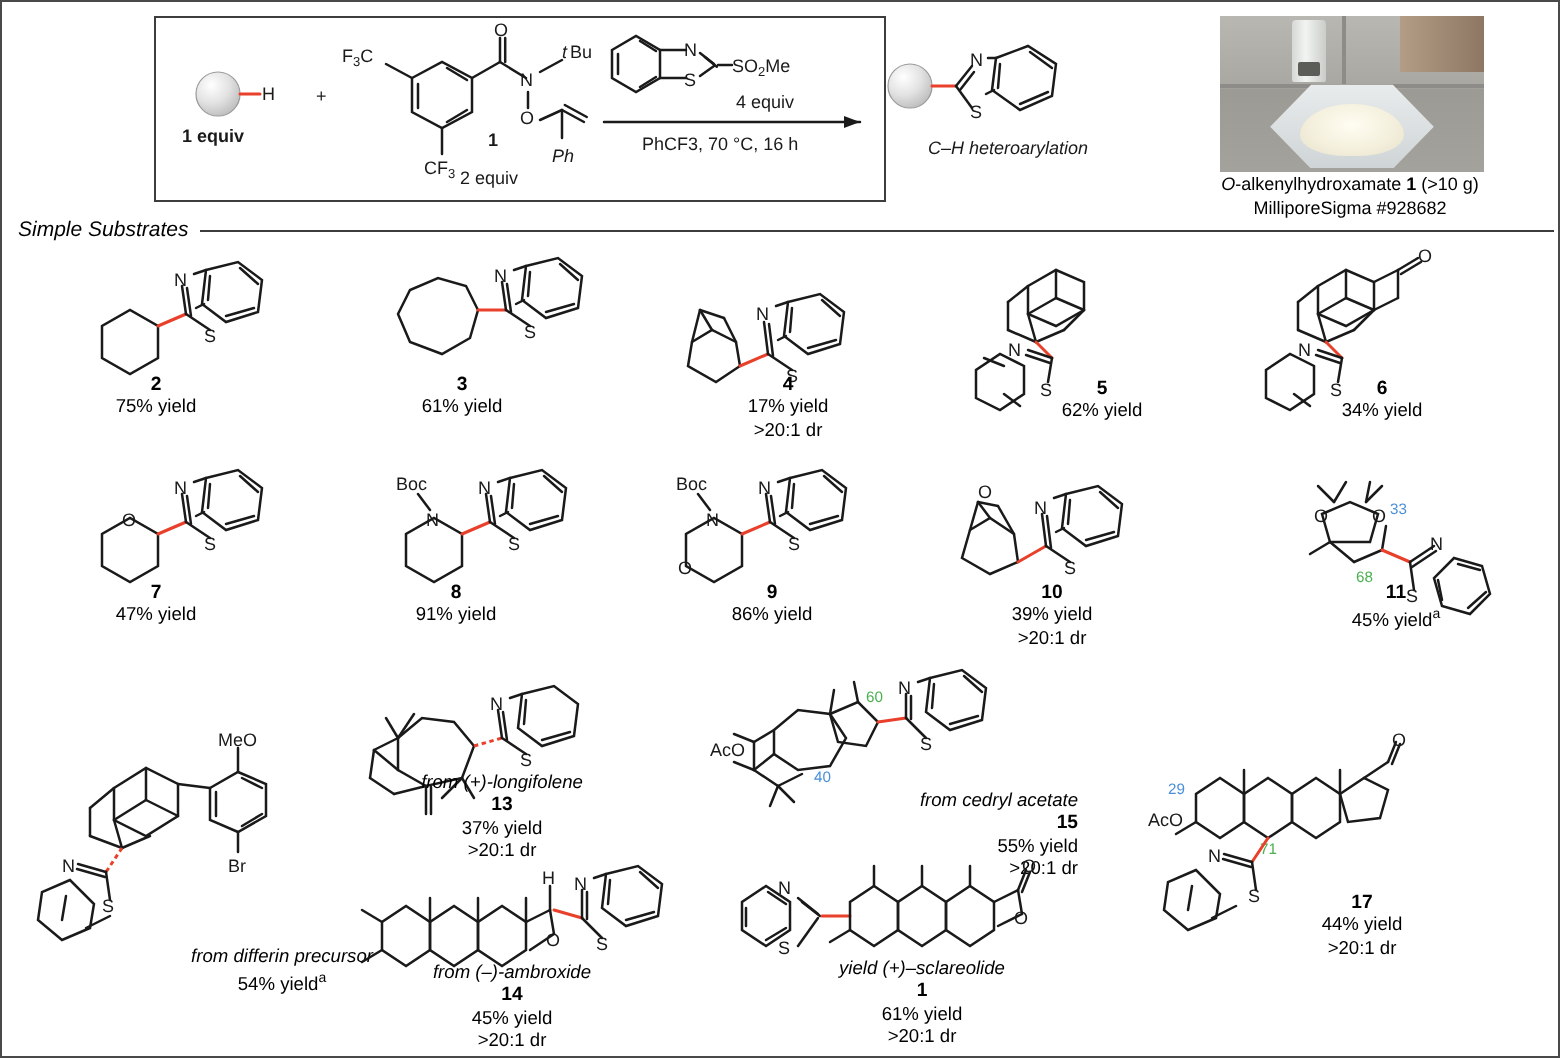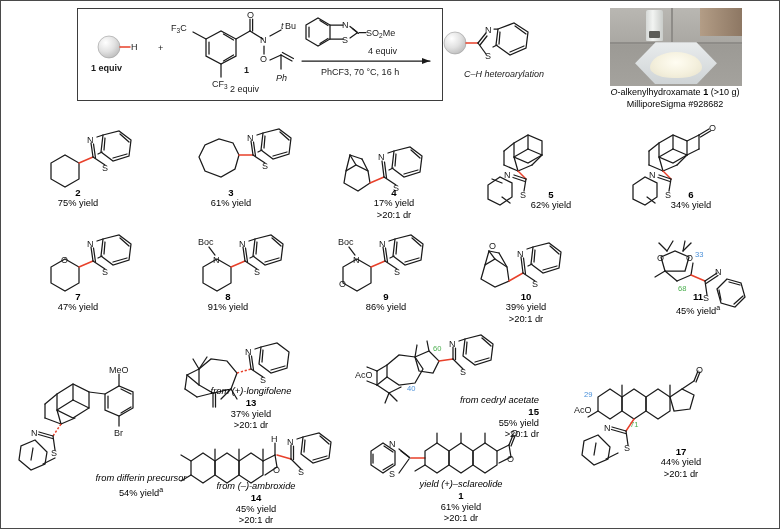--- a/index.html
+++ b/index.html
@@ -193,20 +193,24 @@
       <div class="vial"></div>
       <div class="dish"></div>
       <div class="powder"></div>
     </div>
   </div>
   <div class="photo-cap">
     <div><i>O</i><span>-alkenylhydroxamate </span><b>1</b><span> (&gt;10 g)</span></div>
     <div>MilliporeSigma #928682</div>
   </div>
 
+  <div class="sect" id="sect-simple">
+    <span class="lbl">Simple Substrates</span>
+    <span class="rule"></span>
+  </div>
 
   <svg style="left:40px;top:126px;" width="150" height="64" viewBox="0 0 150 64">
     <polygon class="bond" points="10,36 10,52 24,60 38,52 38,36 24,28" fill="none"></polygon>
     <line class="redbond" x1="38" y1="36" x2="52" y2="30"></line>
     <line class="bond" x1="52" y1="30" x2="50" y2="16"></line>
     <line class="bond" x1="54.5" y1="31" x2="52.5" y2="17"></line>
     <line class="bond" x1="52" y1="30" x2="64" y2="38"></line>
     <text class="atom" x="46" y="16">N</text>
     <text class="atom" x="61" y="44">S</text>
     <polygon class="bond" points="62,8 78,4 90,13 88,29 72,34 60,25" fill="none"></polygon>

